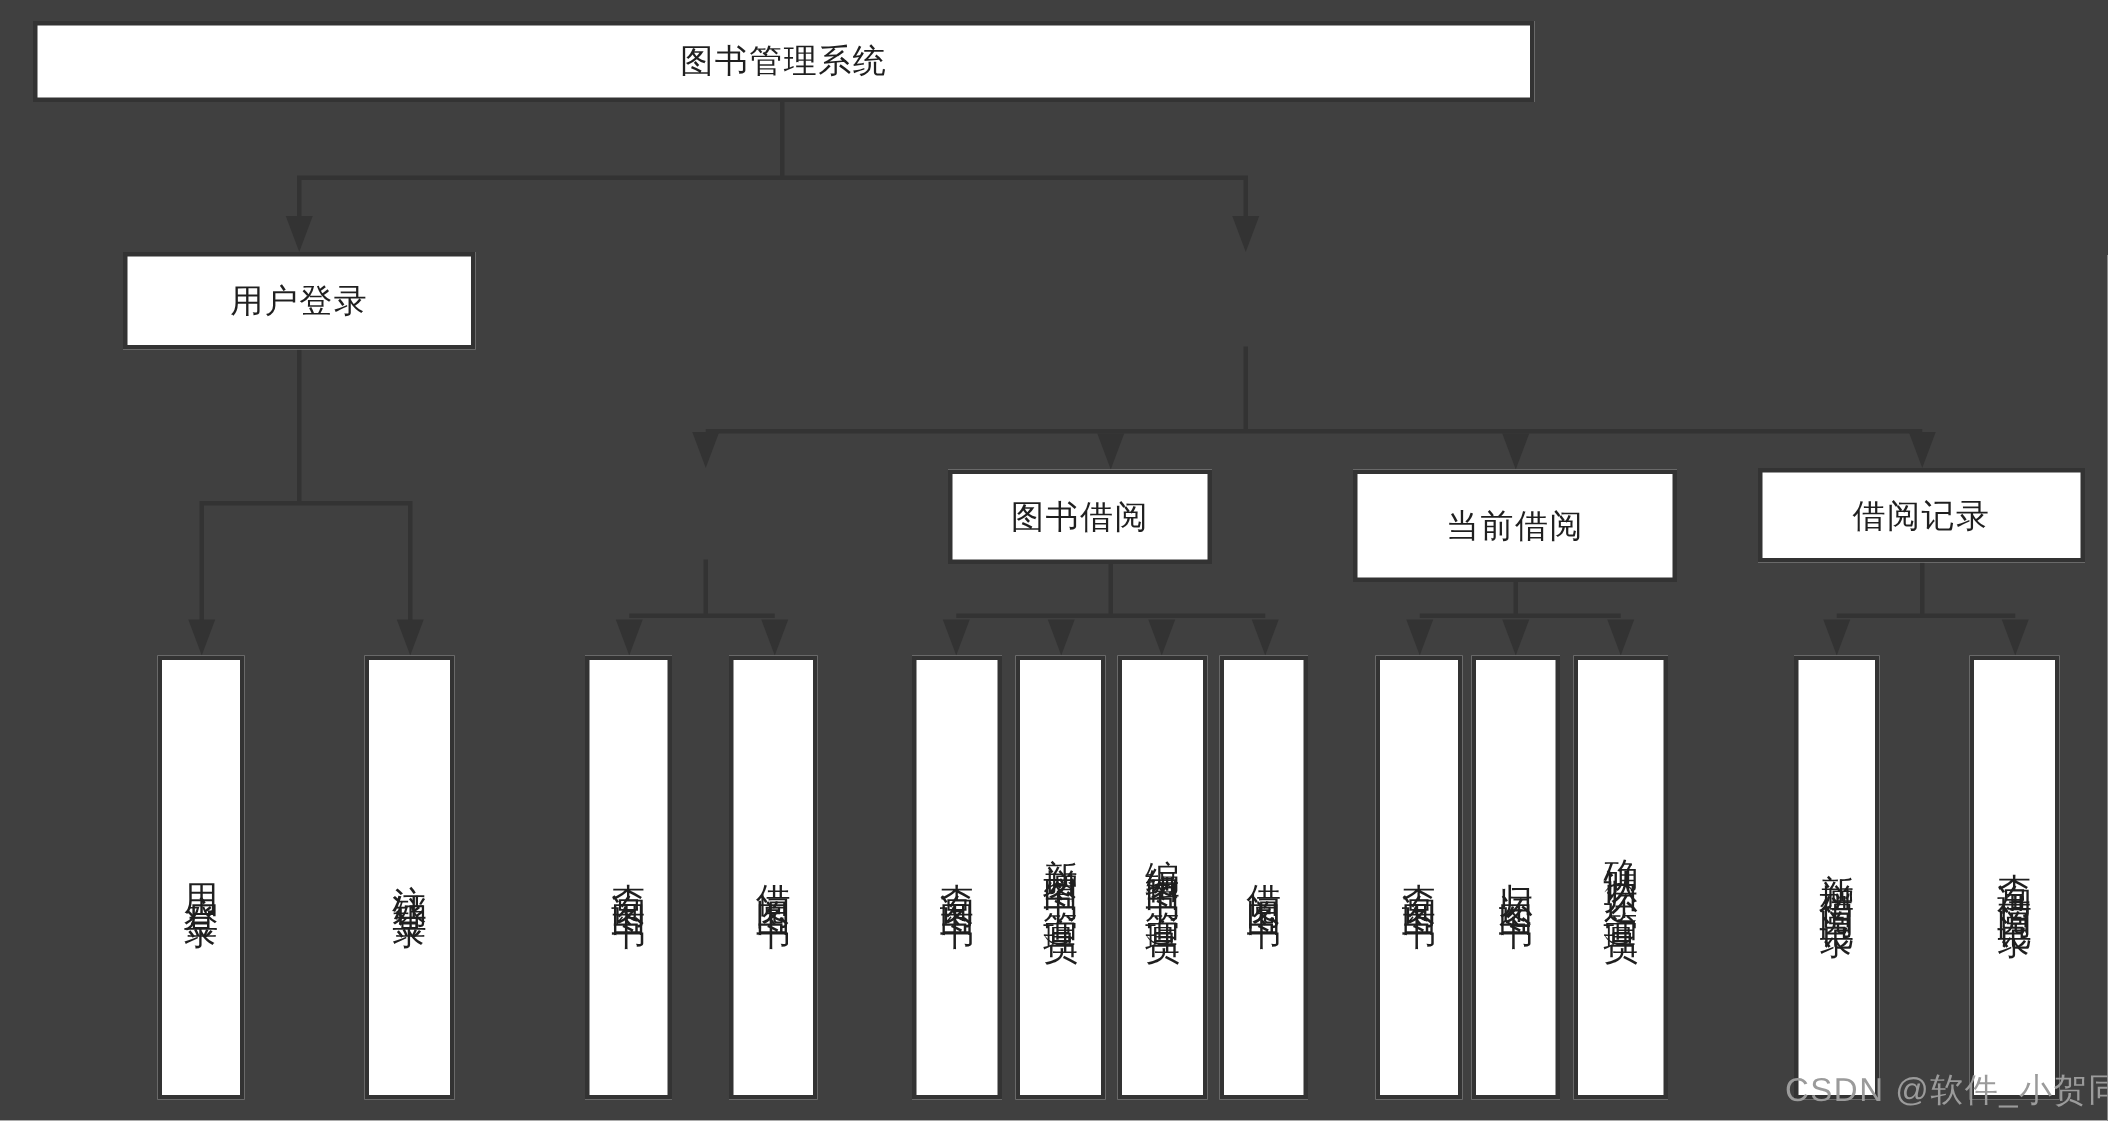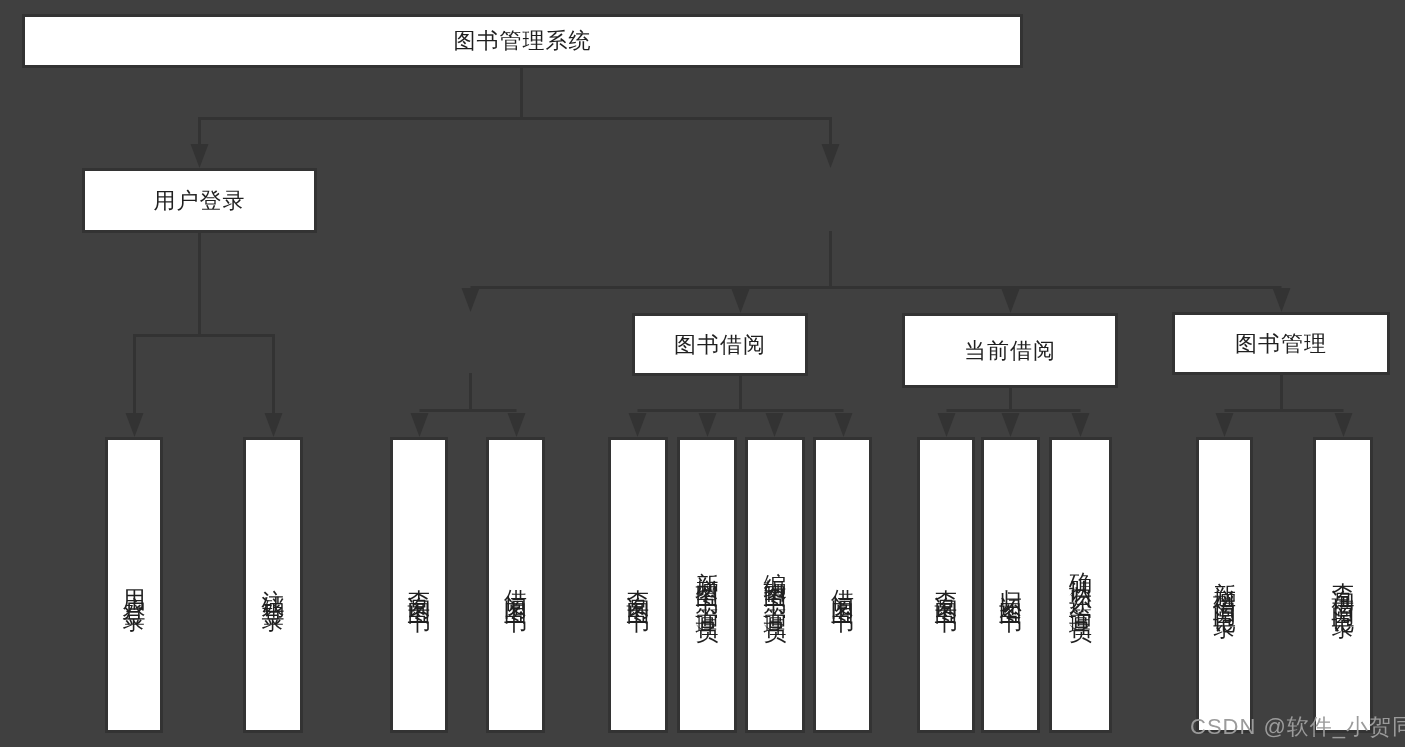--- a/index.html
+++ b/index.html
@@ -101,21 +101,21 @@
     <span>用户登录</span>
   </div>
 
   <div class="box h" style="left:632px; top:313px; width:176px; height:63px;">
     <span>图书借阅</span>
   </div>
   <div class="box h" style="left:902px; top:313px; width:216px; height:75px;">
     <span>当前借阅</span>
   </div>
   <div class="box h" style="left:1172px; top:312px; width:218px; height:63px;">
-    <span>图书管理</span>
+    <span>借阅记录</span>
   </div>
 
   <div class="box v" style="left:105px; top:437px; width:58px; height:296px;">
     <span>用户登录</span>
   </div>
   <div class="box v" style="left:243px; top:437px; width:60px; height:296px;">
     <span>注销登录</span>
   </div>
 
   <div class="box v" style="left:390px; top:437px; width:58px; height:296px;">

